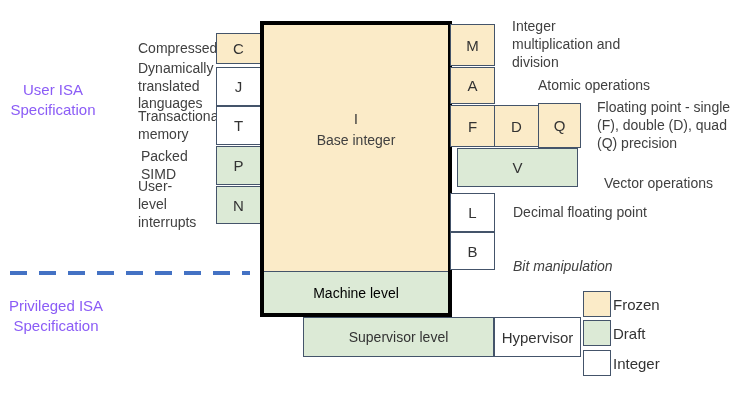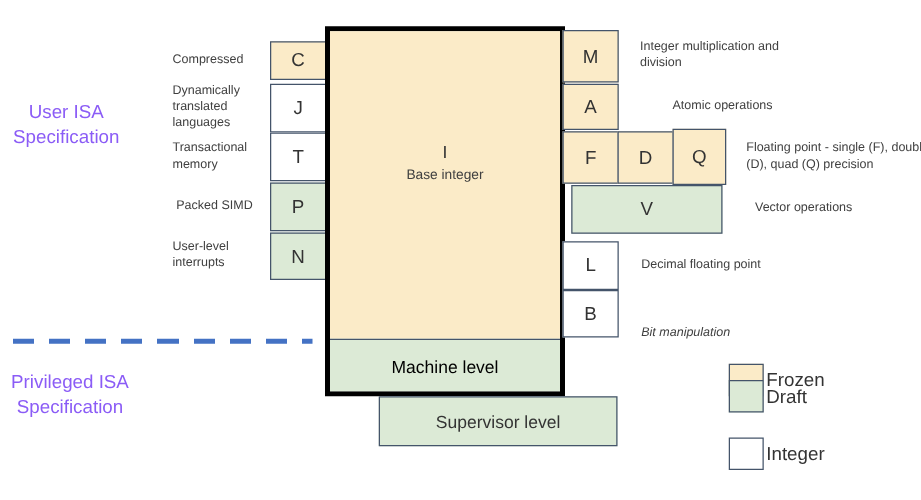--- a/index.html
+++ b/index.html
@@ -13,41 +13,41 @@
     position:absolute;box-sizing:border-box;
     border:1px solid var(--c-box_border,#44546A);
     display:flex;align-items:center;justify-content:center;
     font-size:15px;color:#333;background:#fff;
   }
   .box[data-status="frozen"]{background:var(--c-frozen,#FBEBC8);}
   .box[data-status="draft"]{background:var(--c-draft,#DCEAD6);}
   .box[data-status="reserved"]{background:var(--c-reserved,#FFFFFF);}
   
   .note{
-    position:absolute;font-size:10px;line-height:1.28;color:#404040;
+    position:absolute;font-size:14px;line-height:1.28;color:#404040;
     display:flex;align-items:center;
   }
   
   .section-title{
     position:absolute;font-size:15px;line-height:1.35;color:#8b5cf6;
     text-align:center;
   }
   
   #core-box{
     position:absolute;left:260px;top:21px;width:192px;height:296px;
     border:4px solid var(--c-core_border,#000);
     display:flex;flex-direction:column;box-sizing:border-box;
   }
   #core-top{
     flex:1;background:var(--c-frozen,#FBEBC8);
     display:flex;flex-direction:column;align-items:center;justify-content:center;
   }
   #core-text{display:flex;flex-direction:column;align-items:center;gap:5px;transform:translateY(-19px);}
   #core-letter{font-size:14px;color:#333;}
-  #core-name{font-size:11px;color:#404040;}
+  #core-name{font-size:14px;color:#404040;}
   #machine-bar{
     height:41px;background:var(--c-draft,#DCEAD6);
     border-top:1px solid var(--c-box_border,#44546A);
     display:flex;align-items:center;justify-content:center;
     font-size:14px;color:#000000;
   }
   .level-box{font-size:14px;margin-left:46px;}
   
   #divider{
     position:absolute;left:10px;top:271px;width:240px;height:4px;
@@ -103,20 +103,23 @@
         <span id="core-letter">I</span>
         <span id="core-name">Base integer</span>
       </div>
     </div>
     <div id="machine-bar">Machine level</div>
   </div>
 
   <div class="box level-box" style="left:257px;top:317px;width:191px;height:40px;" data-status="draft">
     <span>Supervisor level</span>
   </div>
+  <div class="box level-box" style="left:448px;top:317px;width:87px;height:40px;font-size:15px;" data-status="reserved">
+    <span>Hypervisor</span>
+  </div>
 
   <div class="box" style="left:450px;top:24px;width:45px;height:42px;" data-status="frozen">
     <span>M</span>
   </div>
   <div class="box" style="left:450px;top:67px;width:45px;height:37px;" data-status="frozen">
     <span>A</span>
   </div>
   <div class="box" style="left:450px;top:105px;width:45px;height:42px;" data-status="frozen">
     <span>F</span>
   </div>
@@ -132,29 +135,29 @@
   <div class="box" style="left:450px;top:193px;width:45px;height:39px;" data-status="reserved">
     <span>L</span>
   </div>
   <div class="box" style="left:450px;top:232px;width:45px;height:38px;" data-status="reserved">
     <span>B</span>
   </div>
 
   <div class="note" style="left:512px;top:24px;width:115px;height:42px;">Integer multiplication and division</div>
   <div class="note" style="left:512px;top:67px;width:130px;height:37px;margin-left:26px;">Atomic operations</div>
   <div class="note" style="left:597px;top:105px;width:150px;height:42px;">Floating point - single (F), double (D), quad (Q) precision</div>
-  <div class="note" style="left:604px;top:148px;width:120px;height:39px;">Vector operations</div>
+  <div class="note" style="left:604px;top:164px;width:120px;height:39px;">Vector operations</div>
   <div class="note" style="left:513px;top:193px;width:150px;height:39px;">Decimal floating point</div>
   <div class="note" style="left:513px;top:248px;width:150px;height:38px;font-style:italic;">Bit manipulation</div>
 
   <div class="legend-row" style="top:291px;">
     <div class="legend-swatch" data-status="frozen"></div>
     <span class="legend-label">Frozen</span>
   </div>
-  <div class="legend-row" style="top:304px;">
+  <div class="legend-row" style="top:320px;">
     <div class="legend-swatch" data-status="draft"></div>
     <span class="legend-label">Draft</span>
   </div>
   <div class="legend-row" style="top:350px;">
     <div class="legend-swatch" data-status="reserved"></div>
     <span class="legend-label">Integer</span>
   </div>
 
 </div>
 

